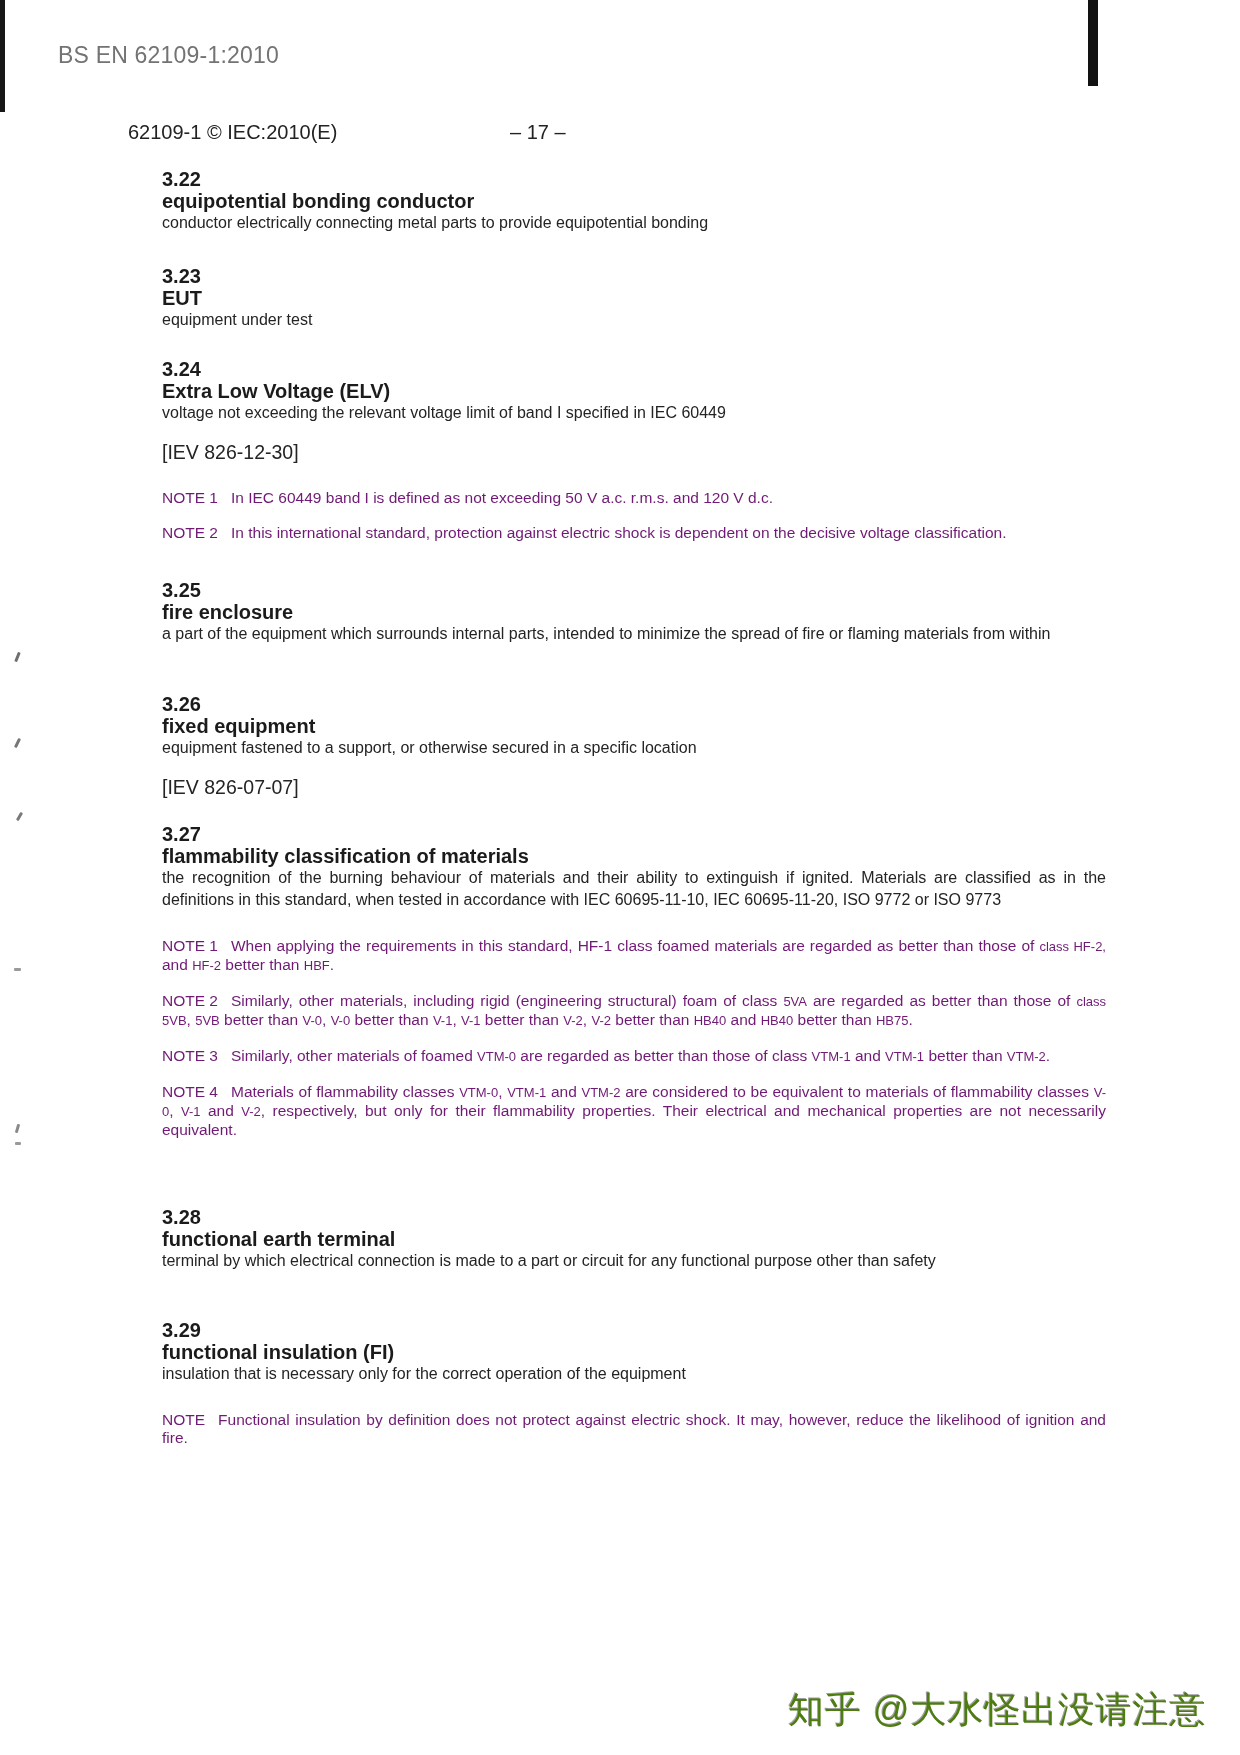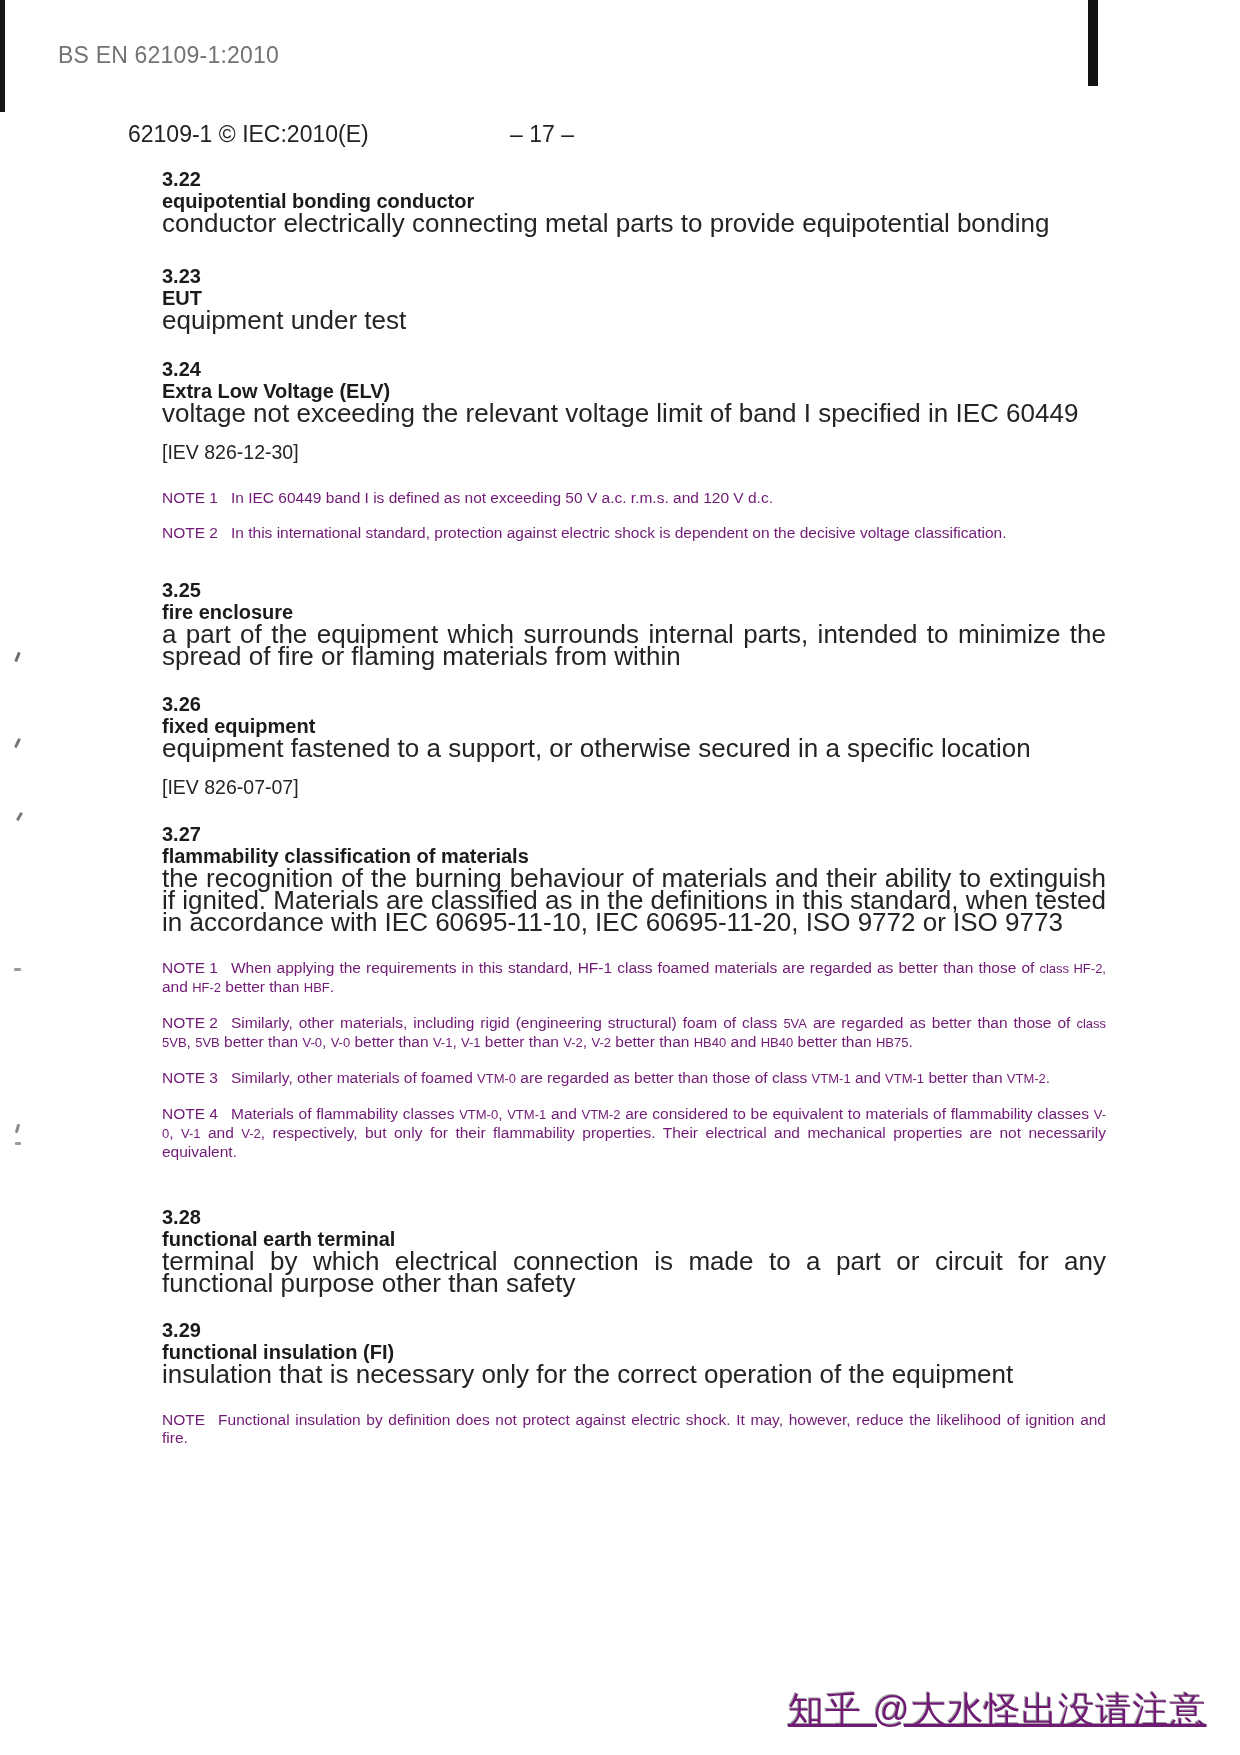--- a/index.html
+++ b/index.html
@@ -15,42 +15,41 @@
   .m2 { left:16px; top:738px;  width:3px; height:10px; transform:rotate(26deg); background:#777; }
   .m3 { left:18px; top:812px;  width:3px; height:9px;  transform:rotate(30deg); background:#7a7a7a; }
   .m4 { left:14px; top:968px;  width:7px; height:3px;  background:#9a9a9a; }
   .m5 { left:16px; top:1124px; width:3px; height:9px;  transform:rotate(16deg); background:#8a8a8a; }
   .m6 { left:15px; top:1142px; width:6px; height:3px;  background:#9a9a9a; }
 
   .bs-ref {
     position:absolute; left:58px; top:42px;
     font-size:23px; font-weight:500; letter-spacing:0.2px; color:#737373;
   }
-  .doc-header { position:absolute; left:128px; top:121px; width:934px; font-size:23px; color:#222; }
+  .doc-header { position:absolute; left:128px; top:121px; width:934px; font-size:20px; color:#222; }
   .doc-header .page-num { position:absolute; left:382px; top:0; }
 
   .content { position:absolute; left:0; top:16px; width:1076px; height:1755px;margin-left:44px; }
   .sec { position:absolute; left:118px; width:944px; }
   .sec .h   { font-weight:bold; font-size:20px; line-height:22px; color:#1b1b1b; }
-  .sec .def { font-size:26px; line-height:22px; text-align:justify; color:#242424; }
+  .sec .def { font-size:16px; line-height:22px; text-align:justify; color:#242424; }
   .sec .iev { margin-top:17px; font-size:19.5px; line-height:22px; color:#242424; }
   .sec .note {
     margin-top:17px; font-size:15.5px; line-height:18px;
     text-align:justify; color:#701a75;
   }
   .sec .note.first { margin-top:26px; }
   .note-label { display:inline-block; margin-right:13px; }
   .sc { font-size:13px; }
 
   .watermark {
     position:absolute; left:788px; top:1686px;
     font-size:36px; letter-spacing:1px; white-space:nowrap;
-    color:#701a75; text-shadow:-1px -1px 0 #9f9f9f, 1px 1px 0 #ffffff;
+    color:#4d7c0f; text-shadow:-1px -1px 0 #9f9f9f, 1px 1px 0 #ffffff;
     font-family:"Liberation Sans", sans-serif;
-    text-decoration:underline;
   }
 </style>
 </head>
 <body>
 
 <div class="page">
 
   <div class="edge-strip-left"></div>
   <div class="edge-bar-top"></div>
   <div class="mark m1"></div>

